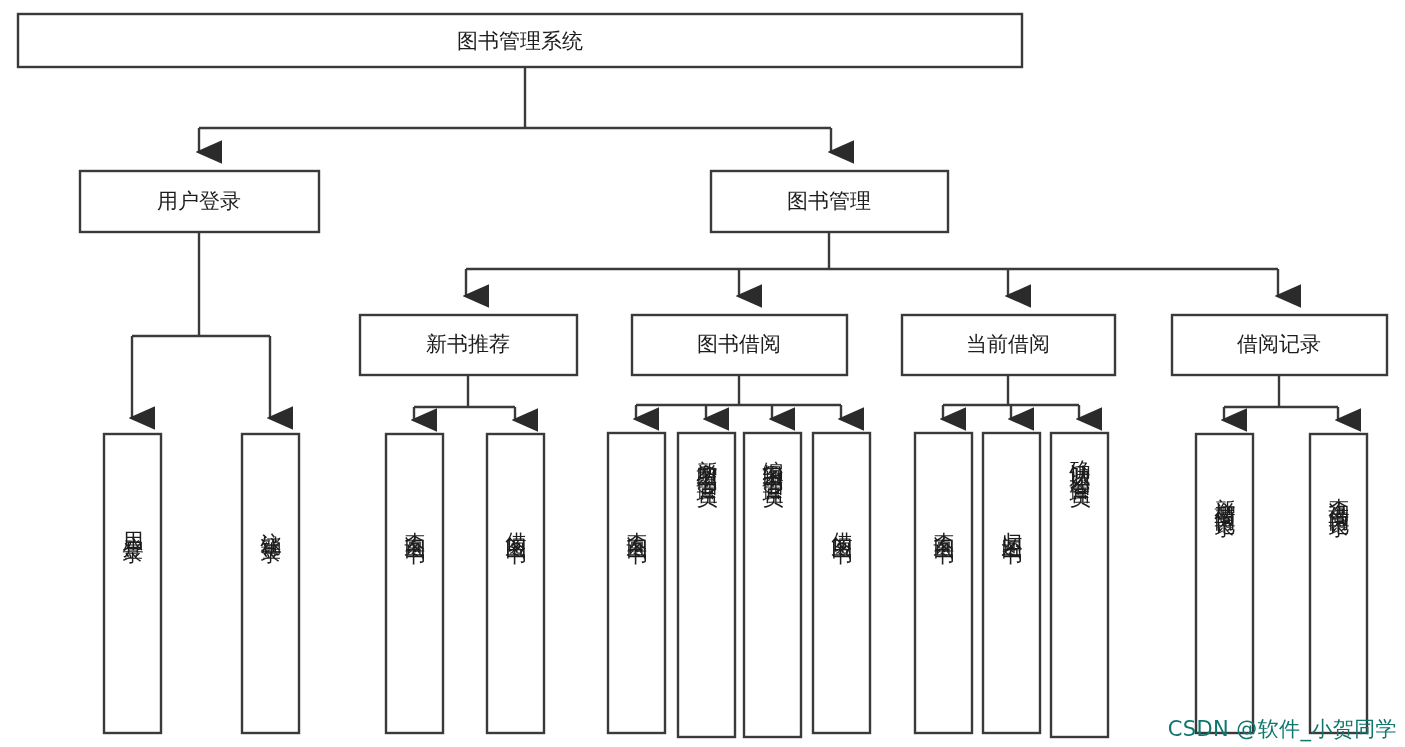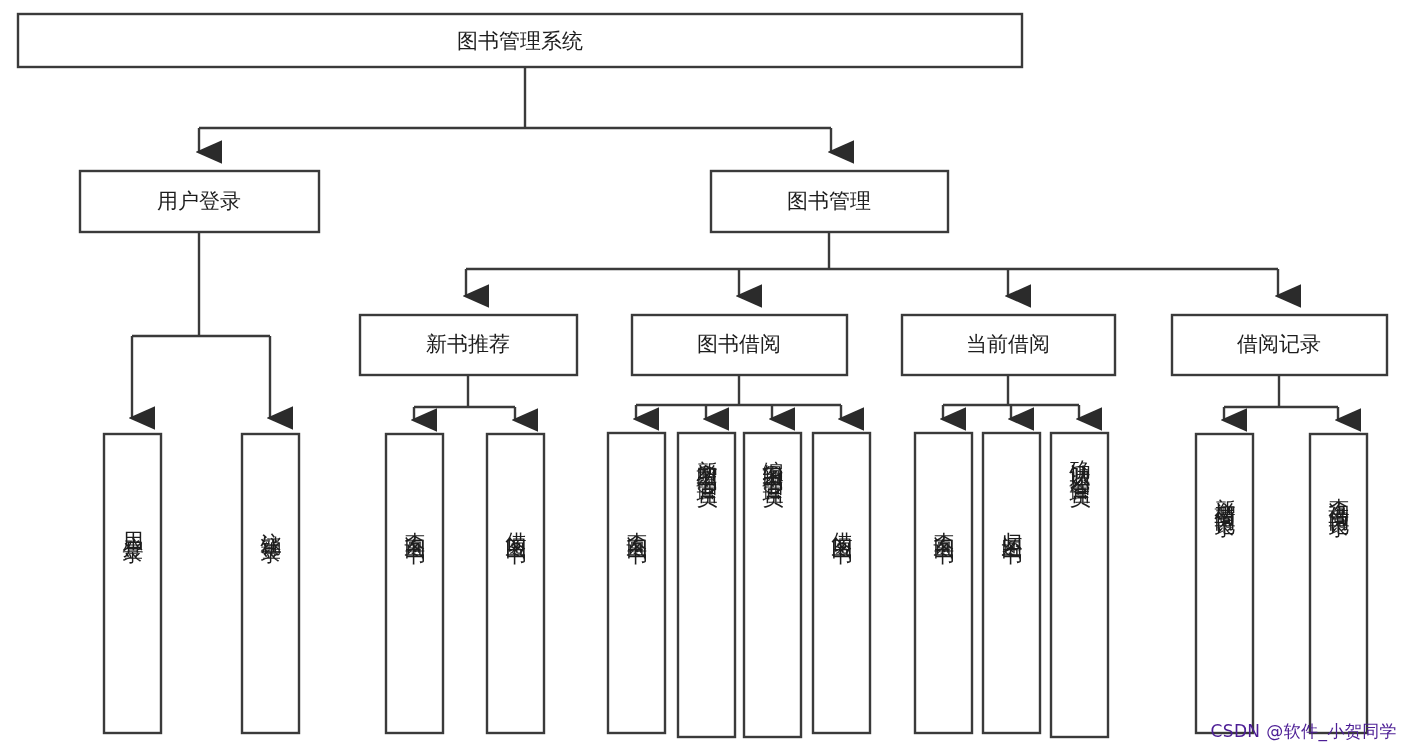--- a/index.html
+++ b/index.html
@@ -48,22 +48,22 @@
     writing-mode: vertical-rl;
     text-orientation: upright;
     letter-spacing: 4px;
     white-space: pre;
   }
   .watermark {
     position: absolute;
     right: 8px;
     bottom: 4px;
     font-family: "DejaVu Sans", "Liberation Sans", sans-serif;
-    font-size: 17px;
-    color: #4c1d95;
+    font-size: 21px;
+    color: #0f766e;
     letter-spacing: 0.4px;
     user-select: none;
     white-space: nowrap;
   }
 </style>
 </head>
 <body>
 
 <svg id="diagram" viewBox="0 0 1405 747">
 

